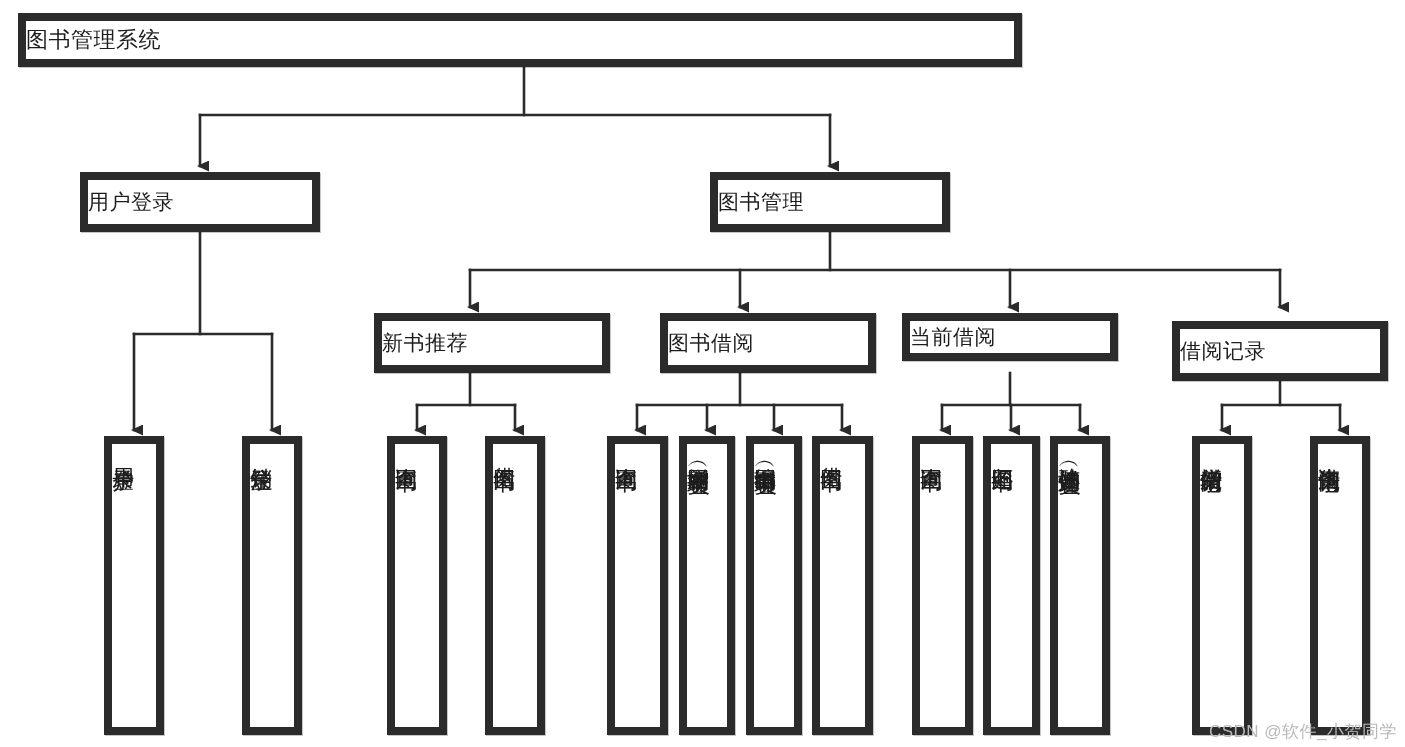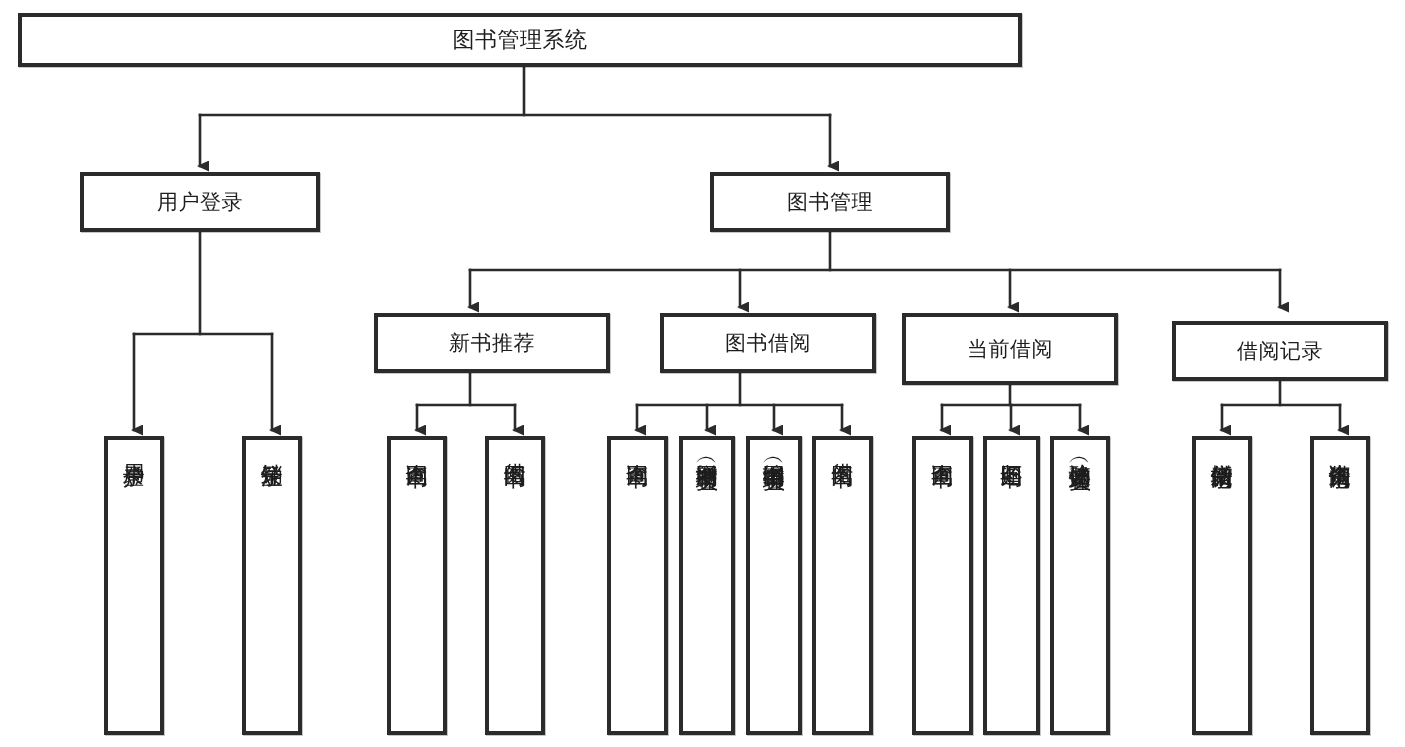--- a/index.html
+++ b/index.html
@@ -21,25 +21,25 @@
     position: absolute;
     left: 0;
     top: 0;
     width: 1405px;
     height: 747px;
     pointer-events: none;
   }
   .node {
     position: absolute;
     box-sizing: border-box;
-    border: 4px solid #0ea5e9;
+    border: 8px solid #0ea5e9;
     background: #ffffff;
     display: flex;
     align-items: center;
-    justify-content: center;
+    justify-content: flex-start;
     color: #1d1d1d;
     box-shadow: 1px 1px 0 rgba(0,0,0,0.22);
   }
   .node .label {
     display: block;
     text-align: center;
     line-height: 1.18;
     letter-spacing: 0.5px;
   }
   .node.horiz .label {
@@ -134,21 +134,21 @@
   <div class="node horiz" style="left: 710px; top: 172px; width: 240px; height: 60px; border-color: rgb(43, 43, 43); background: rgb(255, 255, 255); color: rgb(29, 29, 29);">
     <span class="label">图书管理</span>
   </div>
 
   <div class="node horiz" style="left: 374px; top: 313px; width: 236px; height: 60px; border-color: rgb(43, 43, 43); background: rgb(255, 255, 255); color: rgb(29, 29, 29);">
     <span class="label">新书推荐</span>
   </div>
   <div class="node horiz" style="left: 632px; top: 313px; width: 216px; height: 60px; border-color: rgb(43, 43, 43); background: rgb(255, 255, 255); color: rgb(29, 29, 29); margin-left: 28px;">
     <span class="label">图书借阅</span>
   </div>
-  <div class="node horiz" style="left: 902px; top: 313px; width: 216px; height: 72px; border-color: rgb(43, 43, 43); background: rgb(255, 255, 255); color: rgb(29, 29, 29);">
+  <div class="node horiz" style="left: 902px; top: 313px; width: 216px; height: 48px; border-color: rgb(43, 43, 43); background: rgb(255, 255, 255); color: rgb(29, 29, 29);">
     <span class="label">当前借阅</span>
   </div>
   <div class="node horiz" style="left: 1172px; top: 313px; width: 216px; height: 60px; border-color: rgb(43, 43, 43); background: rgb(255, 255, 255); color: rgb(29, 29, 29); margin-top: 8px;">
     <span class="label">借阅记录</span>
   </div>
 
   <div class="node vert" style="left: 104px; top: 436px; width: 60px; height: 299px; border-color: rgb(43, 43, 43); background: rgb(255, 255, 255); color: rgb(29, 29, 29);">
     <span class="label">用户登录</span>
   </div>
   <div class="node vert" style="left: 242px; top: 436px; width: 60px; height: 299px; border-color: rgb(43, 43, 43); background: rgb(255, 255, 255); color: rgb(29, 29, 29);">
@@ -185,13 +185,14 @@
     <span class="label">确认归还（管理员）</span>
   </div>
 
   <div class="node vert" style="left: 1192px; top: 436px; width: 60px; height: 299px; border-color: rgb(43, 43, 43); background: rgb(255, 255, 255); color: rgb(29, 29, 29);">
     <span class="label">新增借阅记录</span>
   </div>
   <div class="node vert" style="left: 1310px; top: 436px; width: 60px; height: 299px; border-color: rgb(43, 43, 43); background: rgb(255, 255, 255); color: rgb(29, 29, 29);">
     <span class="label">查询借阅记录</span>
   </div>
 
+  <div class="watermark" style="color: rgb(185, 185, 185);">CSDN @软件_小贺同学</div>
 </div>
 
 </body></html>

